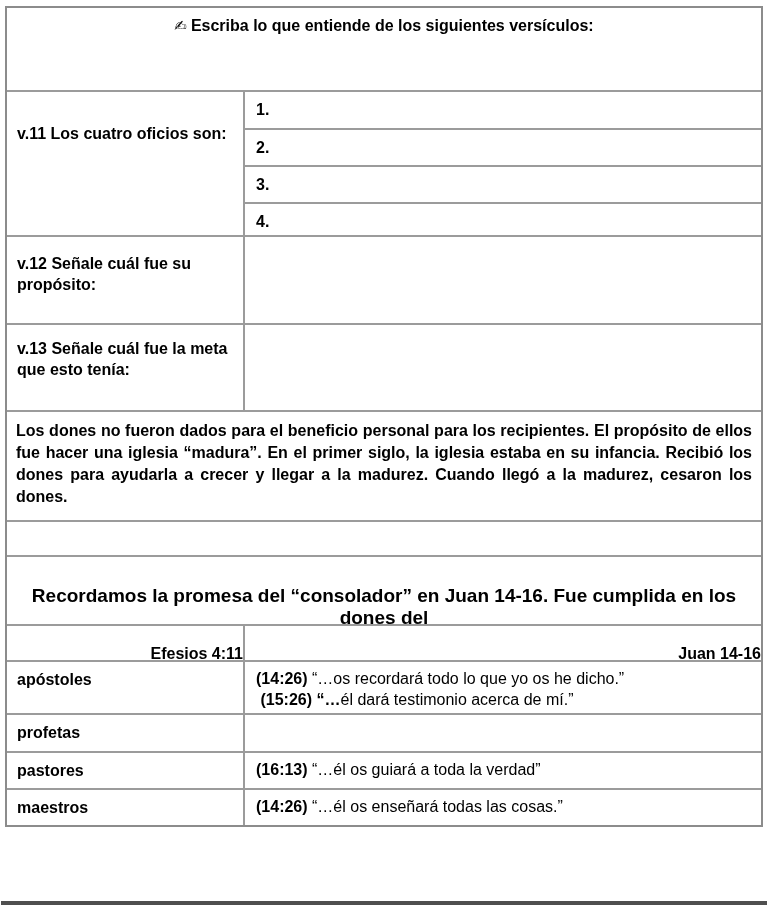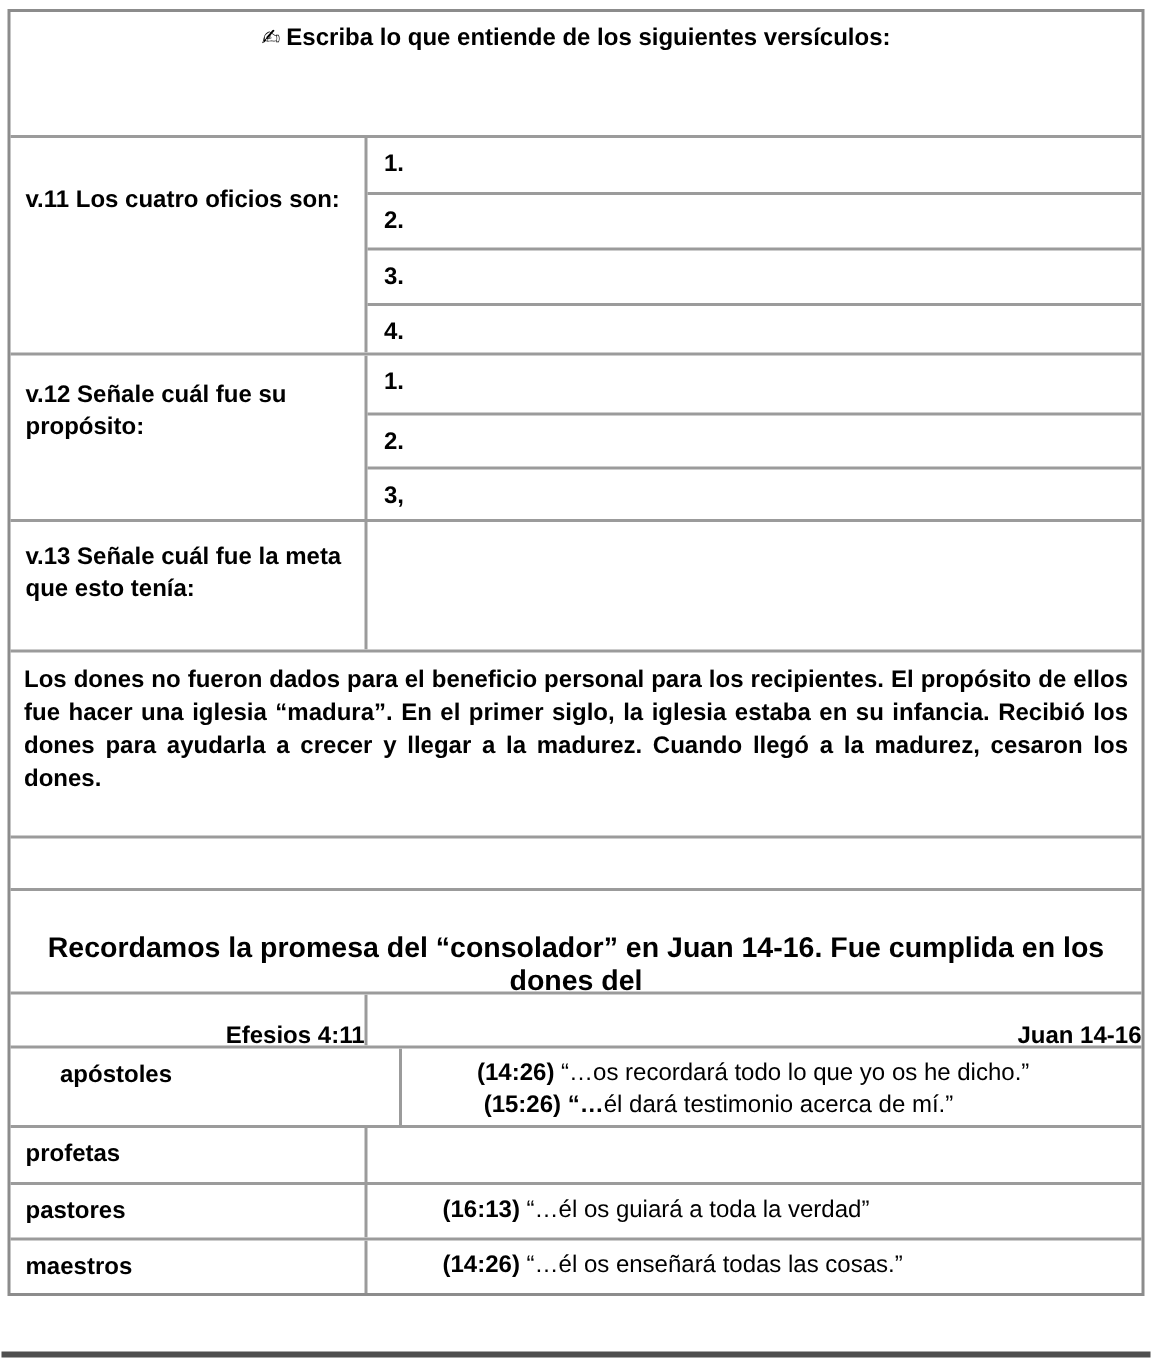--- a/index.html
+++ b/index.html
@@ -60,35 +60,35 @@
     border-right:2px solid var(--border);
     font-weight:bold;font-size:16px;line-height:21px;
     padding:7px 6px 0 10px;
   }
   .verse{
     box-sizing:border-box;flex:1 1 auto;
     font-size:16px;line-height:21px;
     padding:6px 4px 0 11px;
   }
   .vline{white-space:pre-wrap;}
-  .vline .b{font-weight:bold;margin-left:39px;}
+  .vline .b{font-weight:bold;}
   .page-edge{
     position:absolute;left:1px;top:901px;width:766px;height:4px;
     background:var(--border-dark);
   }
   
   .h-intro{height:82px;}
   .h-v11{height:145px;}
-  .h-v12{height:111px;}
+  .h-v12{height:88px;flex-direction:column;}
   .h-v13{height:87px;}
-  .h-para{height:124px;}
+  .h-para{height:110px;}
   .h-empty{height:35px;}
   .h-promise{height:69px;}
   .h-thead{height:36px;}
-  .h-apostoles{height:53px;padding-left:23px;}
+  .h-apostoles{height:53px;}
   .h-profetas{height:38px;}
   .h-evangelistas{height:41px;}
   .h-pastores{height:37px;}
   .h-maestros{height:37px;}
   .s36{height:36px;} .s37{height:37px;} .s38{height:38px;} .s33{height:33px;} .s41{height:41px;}
   .pad-v11{padding-top:31px;}
   .pad-v12{padding-top:16px;}
   .pad-v13{padding-top:13px;}
 </style>
 </head>

